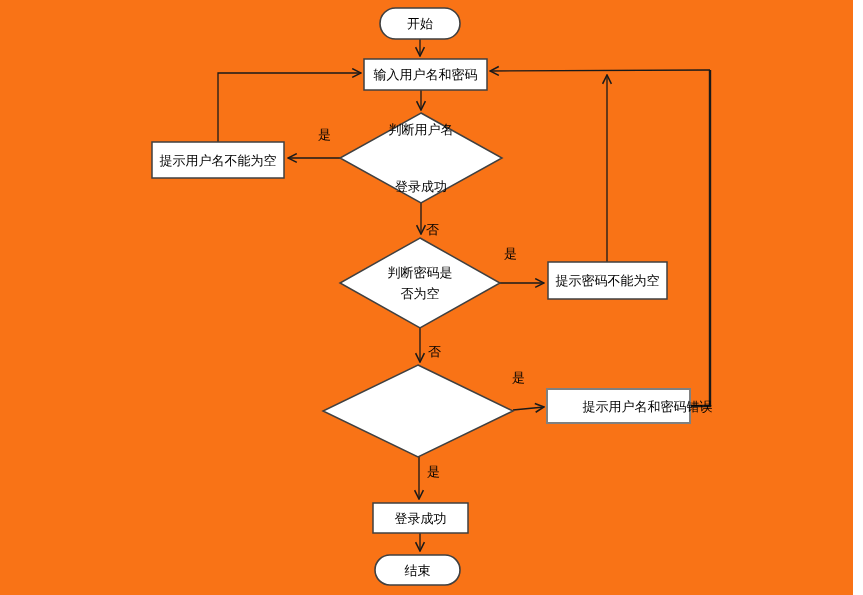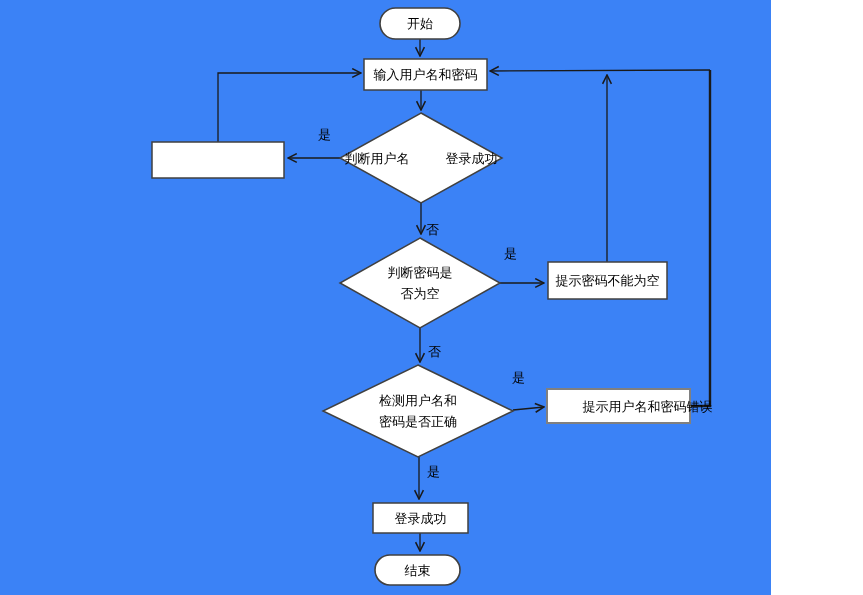--- a/index.html
+++ b/index.html
@@ -1,20 +1,20 @@
 <!DOCTYPE html>
 <html><head>
 <meta charset="utf-8">
 <style>
   html, body { margin: 0; padding: 0; background: #ffffff; }
   .canvas {
     position: relative;
-    width: 771px;
+    width: 853px;
     height: 595px;
-    background: #3b82f6;
+    background: #f97316;
     font-family: Liberation Serif, serif;
     color: #000000;
     overflow: hidden;
   }
   .canvas svg { position: absolute; left: 0; top: 0; }
   .lbl {
     position: absolute;
     display: flex;
     align-items: center;
     justify-content: center;
@@ -65,33 +65,30 @@
     <polygon points="420,238 500,283 420,328 340,283" fill="#ffffff" stroke="#404040" stroke-width="1.5"></polygon>
     <rect x="548" y="262" width="119" height="37" fill="#ffffff" stroke="#404040" stroke-width="1.5"></rect>
     <polygon points="418,365 513,411 418,457 323,411" fill="#ffffff" stroke="#404040" stroke-width="1.5"></polygon>
     <rect x="547" y="389" width="143" height="34" fill="#ffffff" stroke="#808080" stroke-width="2"></rect>
     <rect x="373" y="503" width="95" height="30" fill="#ffffff" stroke="#404040" stroke-width="1.5"></rect>
     <rect x="375" y="555" width="85" height="30" rx="15" fill="#ffffff" stroke="#404040" stroke-width="1.6"></rect>
   </svg>
 
   <div class="lbl" style="left:380px; top:8px;   width:80px;  height:31px;">开始</div>
   <div class="lbl" style="left:364px; top:59px;  width:123px; height:31px;">输入用户名和密码</div>
-  <div class="lbl" style="left:341px; top:135px; width:160px; height:46px; flex-direction:row;gap:36px;">
+  <div class="lbl" style="left:341px; top:135px; width:160px; height:46px; flex-direction:column;gap:36px;">
     <span>判断用户名</span>
     <span>登录成功</span>
   </div>
+  <div class="lbl" style="left:152px; top:142px; width:132px; height:36px;">提示用户名不能为空</div>
   <div class="lbl" style="left:340px; top:260px; width:160px; height:46px; flex-direction:column;">
     <span>判断密码是</span>
     <span>否为空</span>
   </div>
   <div class="lbl" style="left:548px; top:262px; width:119px; height:37px;text-align:center;">提示密码不能为空</div>
-  <div class="lbl" style="left:328px; top:388px; width:180px; height:46px; flex-direction:column;">
-    <span>检测用户名和</span>
-    <span>密码是否正确</span>
-  </div>
   <div class="lbl" style="left:576px; top:389px; width:143px; height:34px;">提示用户名和密码错误</div>
   <div class="lbl" style="left:375px; top:555px; width:85px;  height:30px;">结束</div>
   <div class="lbl" style="left:373px; top:503px; width:95px;  height:30px;">登录成功</div>
 
   <div class="edge-lbl" style="left:318px; top:126px;">是</div>
   <div class="edge-lbl" style="left:426px; top:221px;">否</div>
   <div class="edge-lbl" style="left:504px; top:245px;">是</div>
   <div class="edge-lbl" style="left:428px; top:343px;">否</div>
   <div class="edge-lbl" style="left:512px; top:369px;">是</div>
   <div class="edge-lbl" style="left:427px; top:463px;">是</div>

